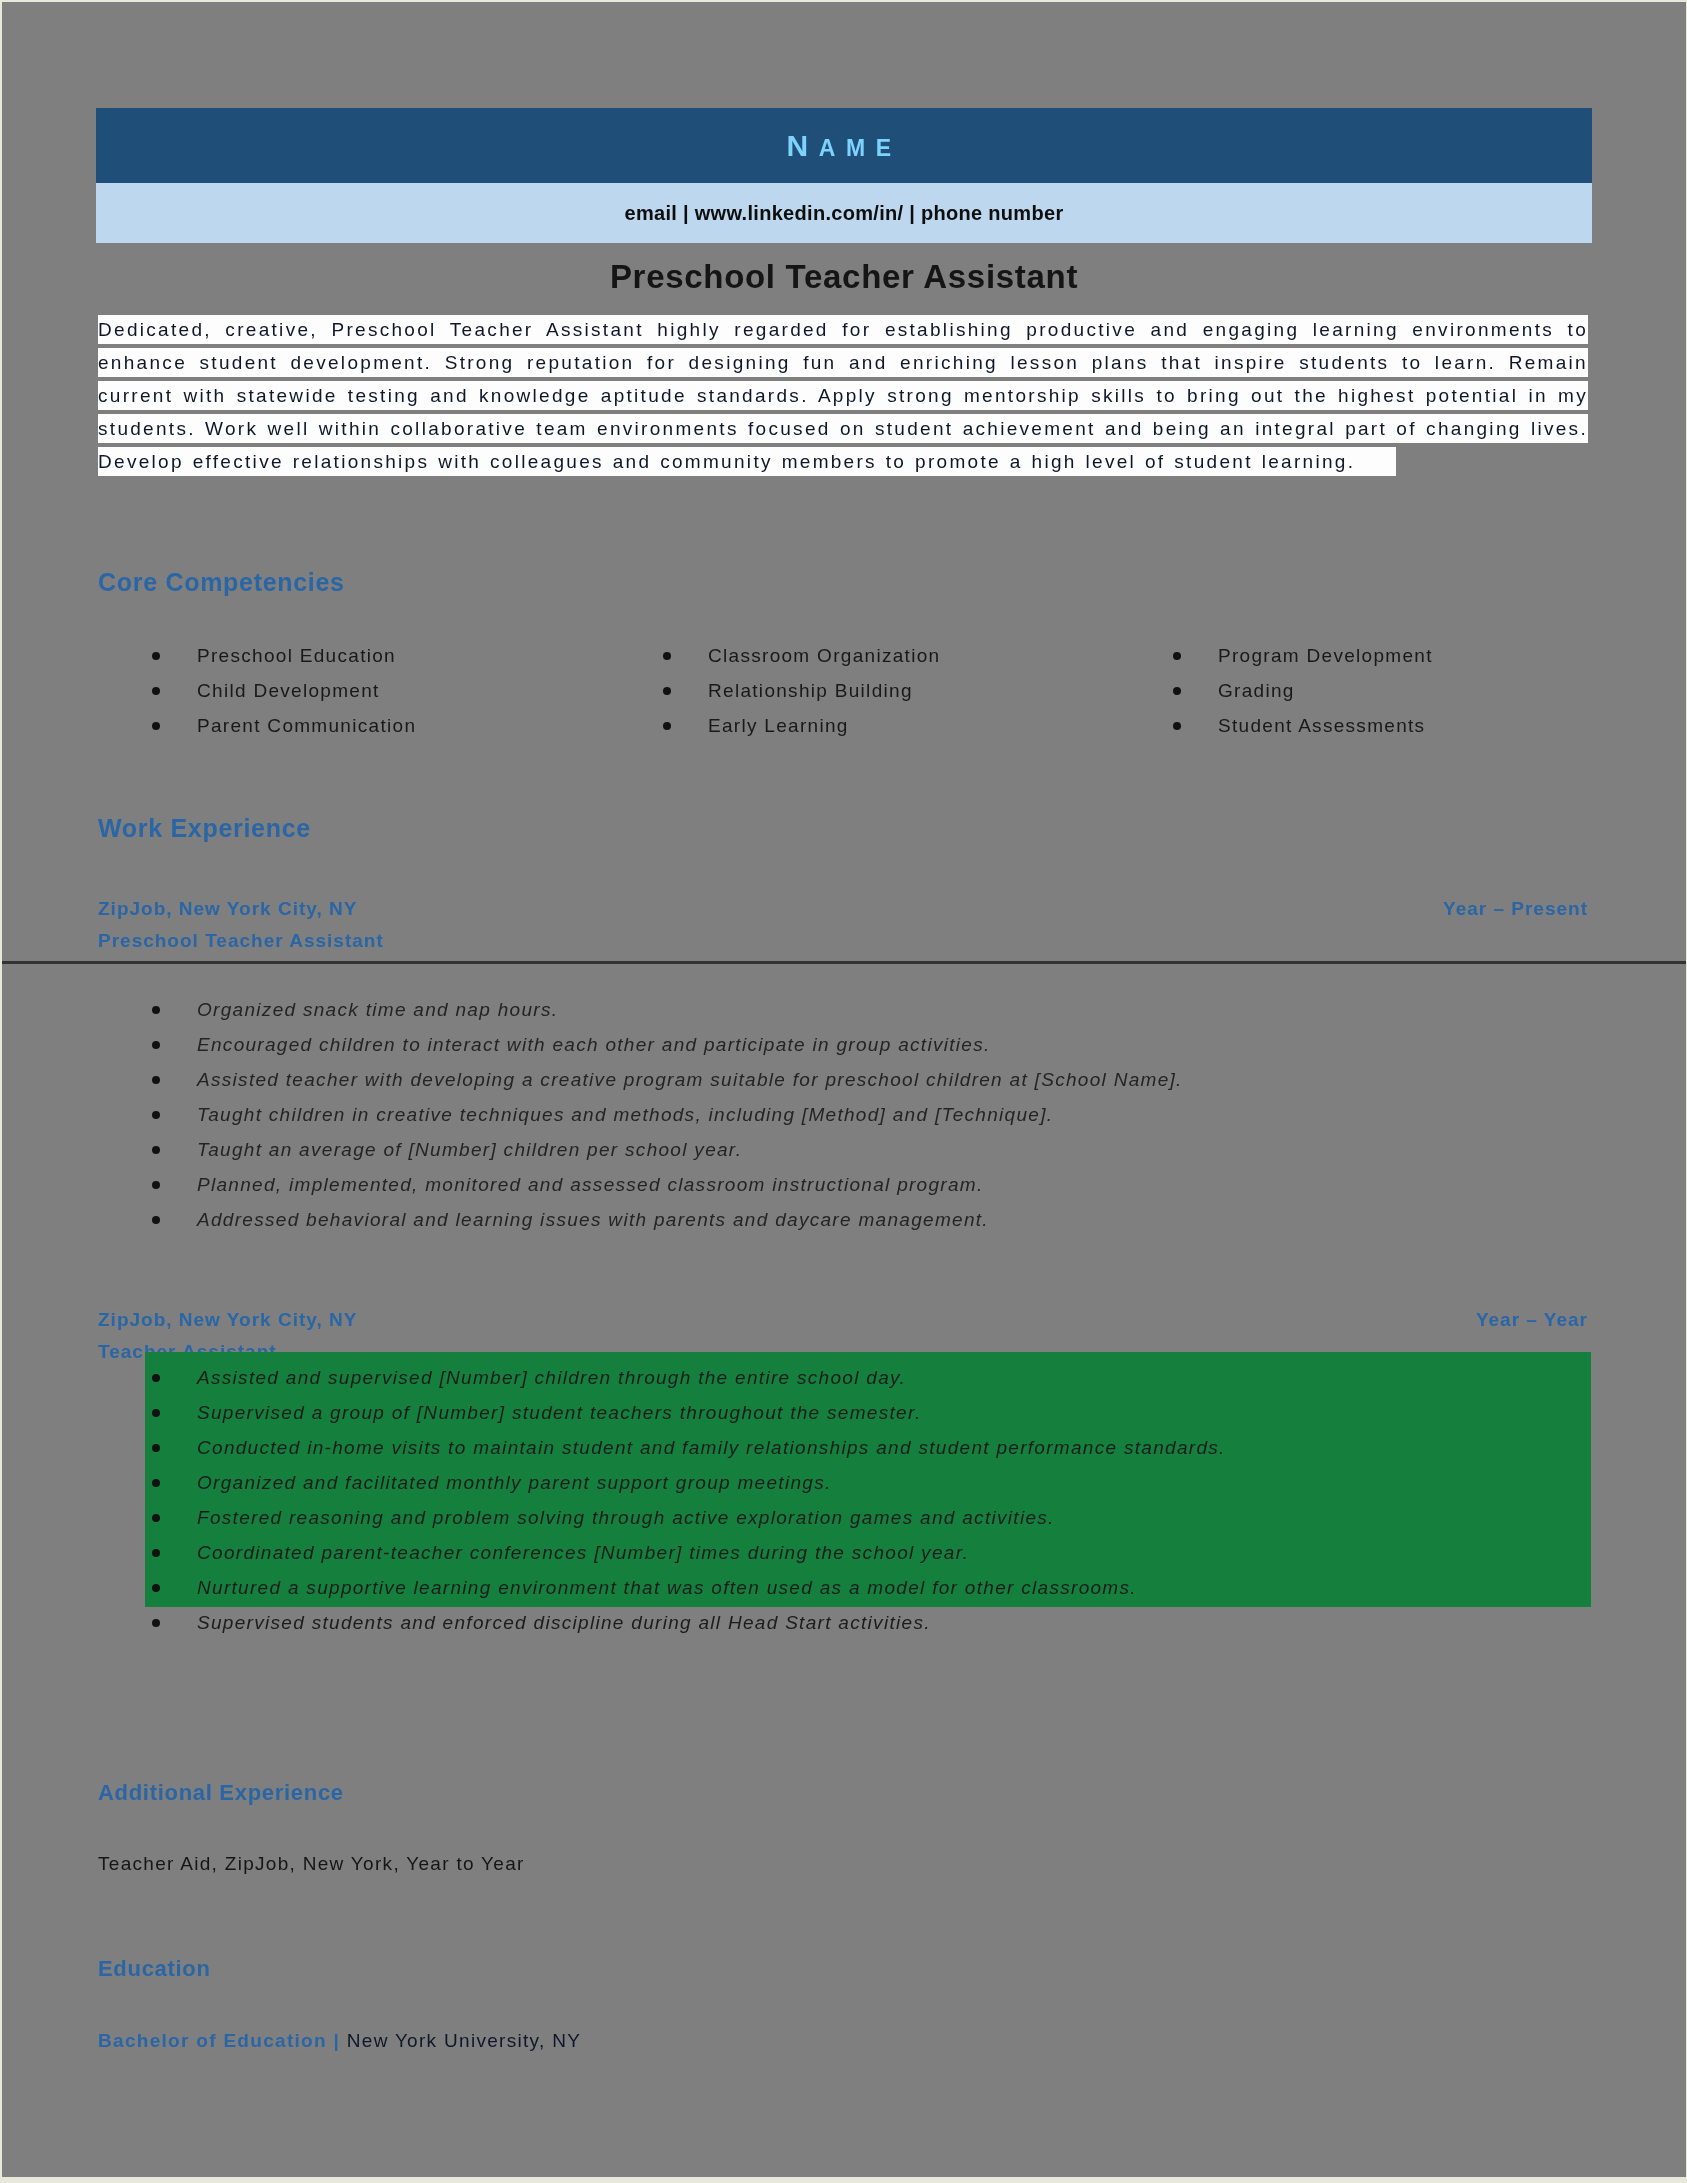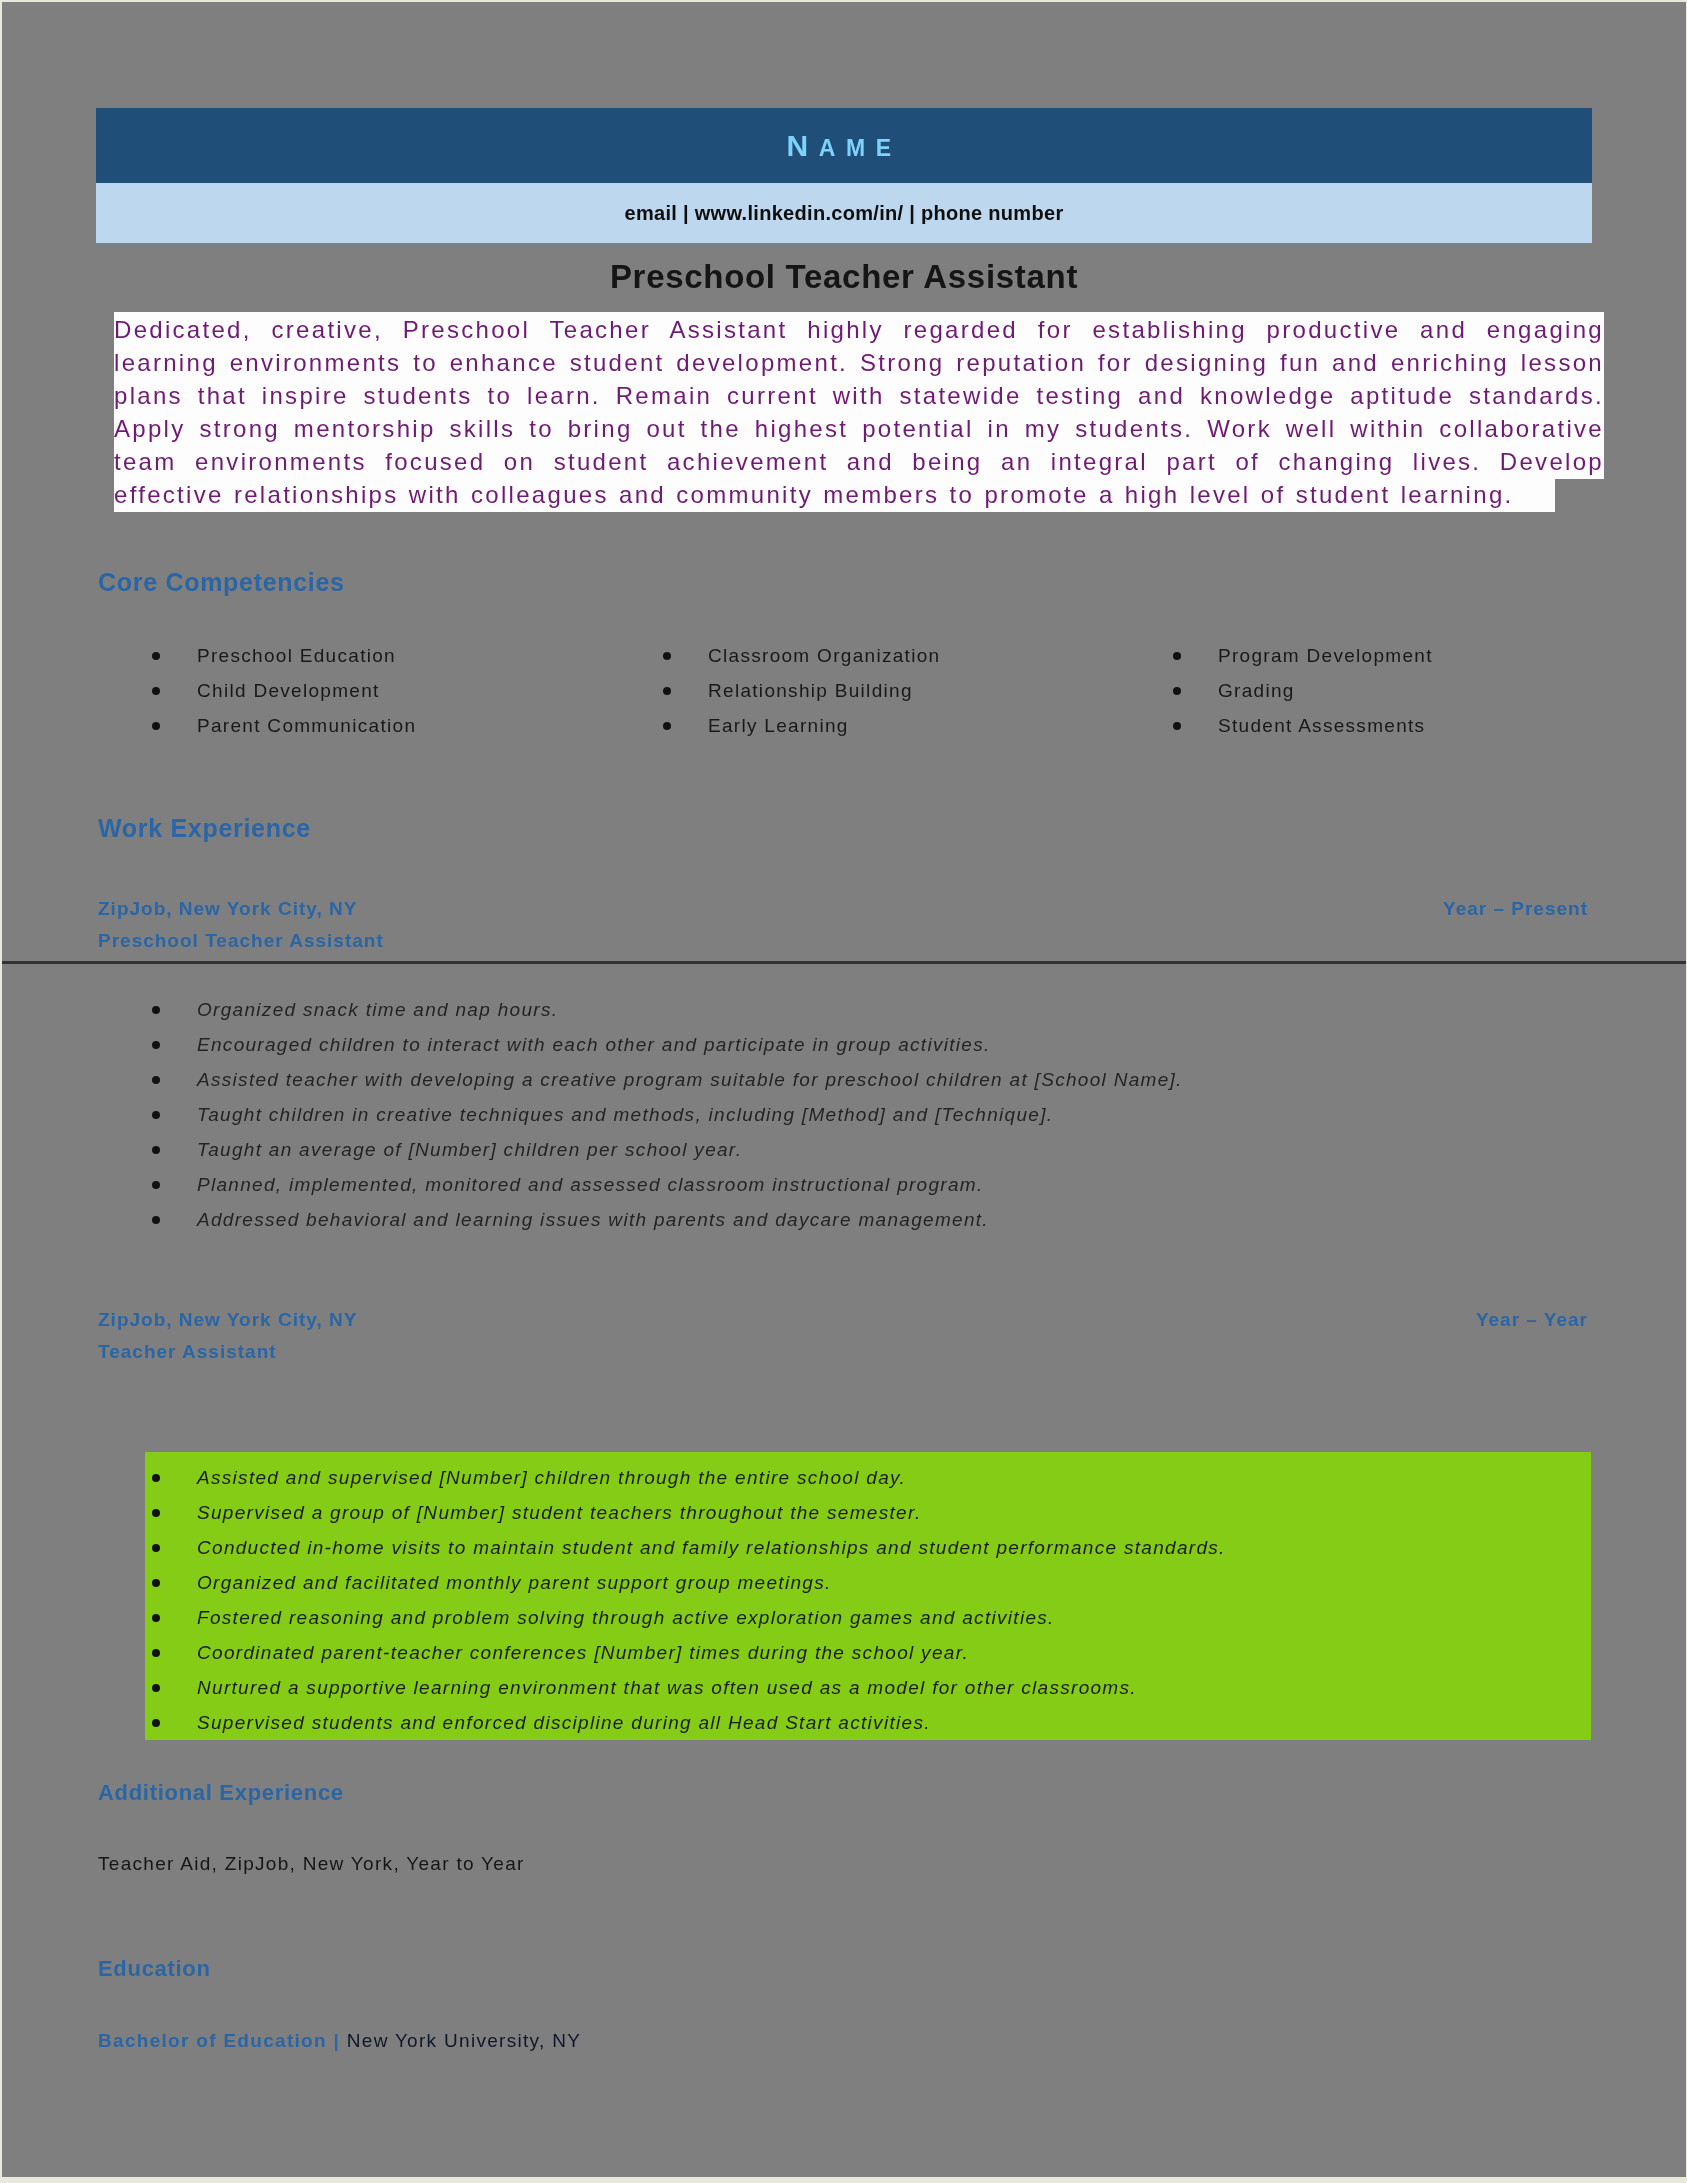--- a/index.html
+++ b/index.html
@@ -23,23 +23,23 @@
     position:absolute; left:96px; top:183px; width:1496px; height:60px;
     background:#BDD7EE; display:flex; align-items:center; justify-content:center;
   }
   .contact-info { font-size:20px; font-weight:bold; color:#0E0E0E; letter-spacing:0.3px; }
   .doc-title {
     position:absolute; left:96px; top:258px; width:1496px; text-align:center;
     font-size:33px; font-weight:bold; color:#151515; letter-spacing:0.7px;
   }
   
   .summary {
-    position:absolute; left:114px; top:313px; width:1490px; margin:0;
-    font-size:24px; line-height:33px; text-align:justify;
-    color:#701a75; letter-spacing:2.3px; word-spacing:1.3px;
+    position:absolute; left:98px; top:313px; width:1490px; margin:0;
+    font-size:19px; line-height:33px; text-align:justify;
+    color:#0f172a; letter-spacing:2.3px; word-spacing:1.3px;
   }
   .summary .hl { background:#FDFDFD; padding:4px 0; }
   .summary .hl::after {
     content:""; display:inline-block; width:37px; height:24.4px;
     background:#FDFDFD; vertical-align:-6px; margin-left:4px;
   }
   
   h2.section { position:absolute; margin:0; color:#2A66A5; font-weight:bold; letter-spacing:0.7px; }
   .core-heading       { left:98px; top:568px;  font-size:25px; }
   .work-heading       { left:98px; top:814px; font-size:25px; }
@@ -66,21 +66,21 @@
   .job1 { top:893px; }
   .job2 { top:1304px; }
   .page-divider { position:absolute; left:0; top:961px; width:1688px; height:2.6px; background:#333333; z-index:10; }
   
   ul.bullets { margin:0; padding:0; list-style:none; }
   ul.bullets li {
     position:relative; padding-left:48px; line-height:35px;
     font-size:19px; font-style:italic; color:#242424; letter-spacing:1.3px;
   }
   .job1-bullets { position:absolute; left:149px; top:992px; width:1433px; }
-  .white-block { position:absolute; left:145px; top:1452px; width:1446px; height:288px; background:#84cc16; }
+  .white-block { position:absolute; left:145px; top:1352px; width:1446px; height:255px; background:#15803d; }
   .white-block ul.bullets { margin:8px 0 0 4px; }
   .white-block ul.bullets li { color:#1C1C1C; }
   
   .plain-line { position:absolute; left:98px; top:1853px; font-size:19px; color:#161616; letter-spacing:1.3px; }
   .edu-line   { position:absolute; left:98px; top:2030px; font-size:19px; letter-spacing:1.3px; }
   .edu-line .degree, .edu-line .sep { color:#2A66A5; font-weight:bold; }
   .edu-line .sep { margin:0 6.6px; }
   .edu-line .school { color:#0f172a; }
 </style>
 </head>

